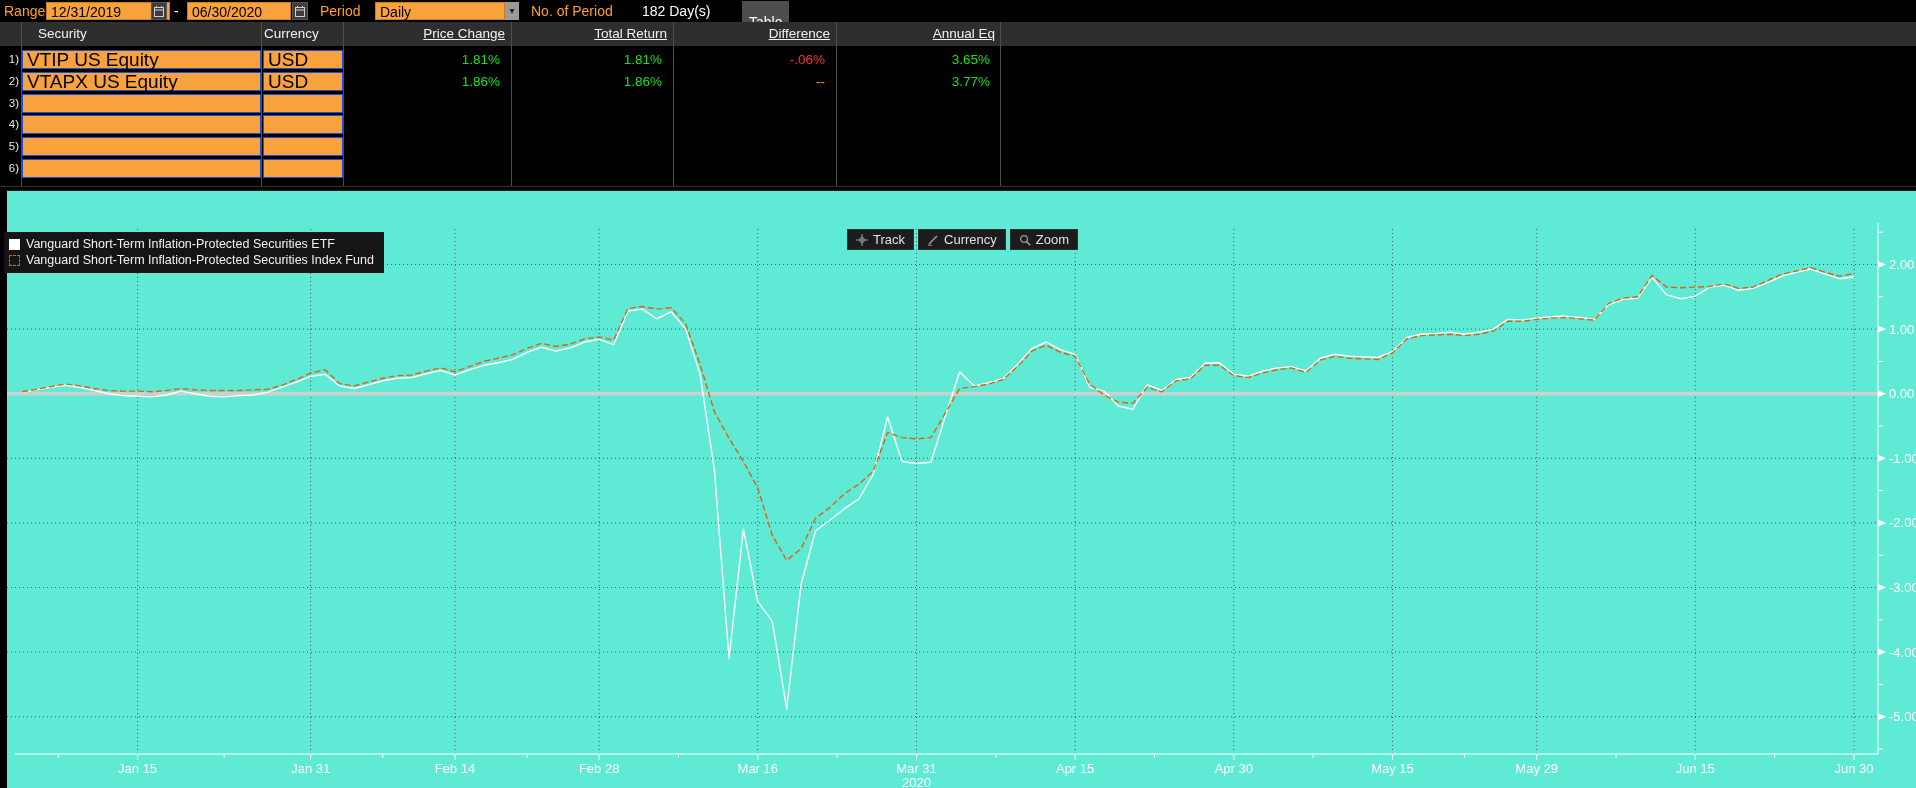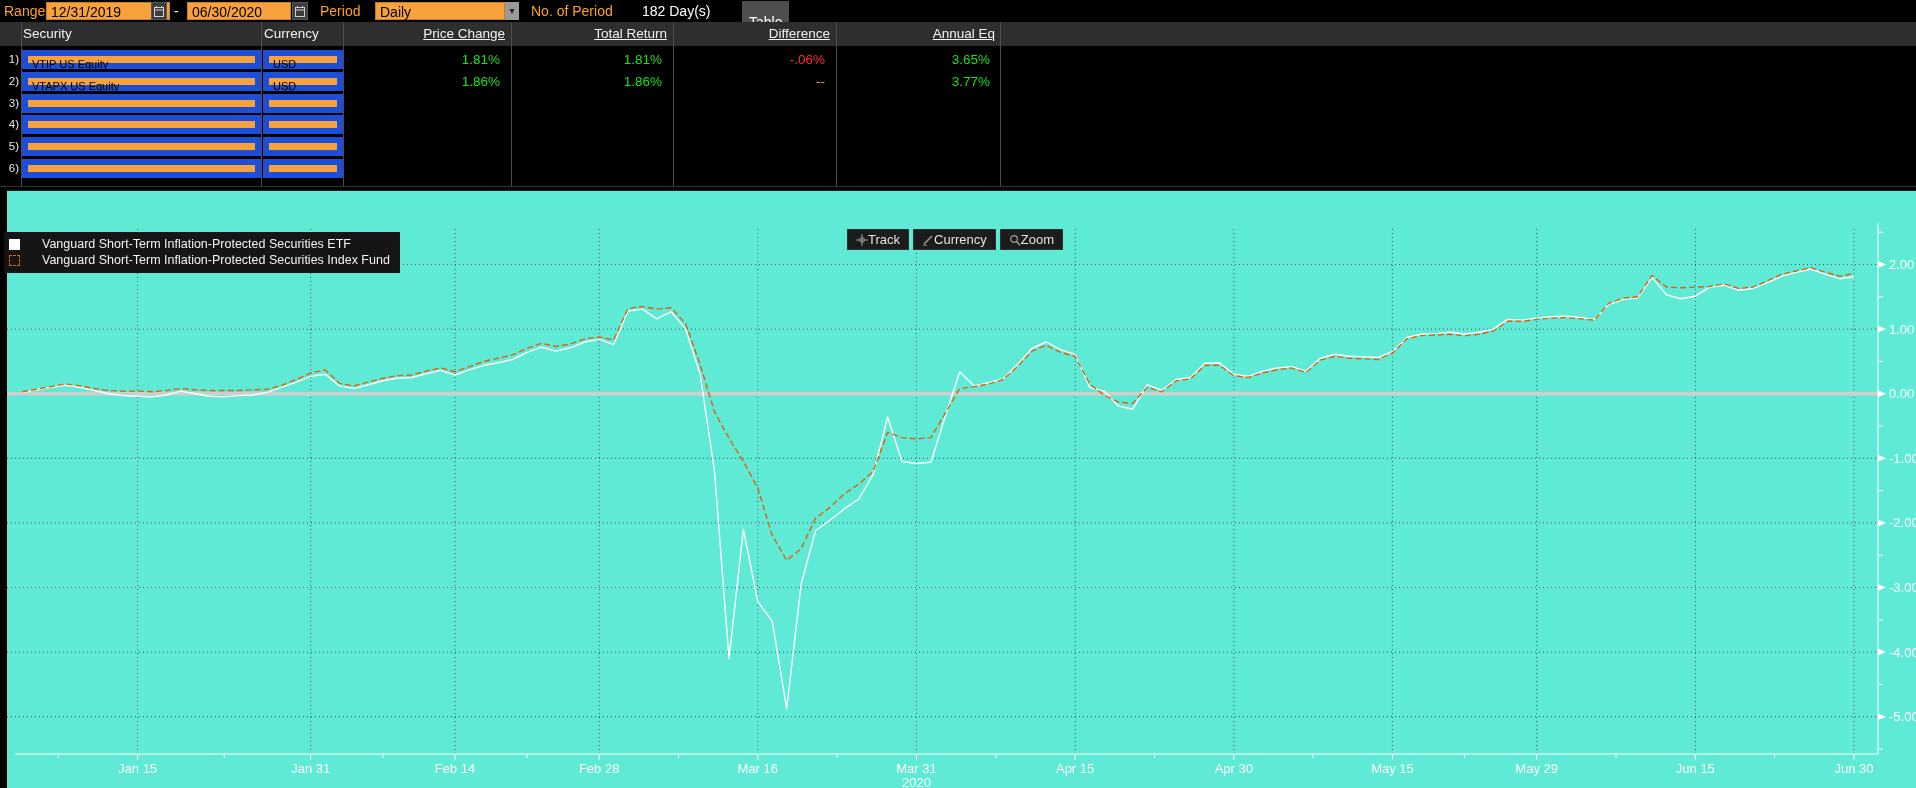--- a/index.html
+++ b/index.html
@@ -18,36 +18,36 @@
             text-align:center;cursor:pointer;}
   .grey-btn{background:#4e4e4e;color:#fff;font-size:14px;line-height:19px;height:19px;top:1px;
             padding:12px 7px;cursor:pointer;}
   
   #tbl-header{left:0;top:22px;width:1916px;height:24px;background:#2e2e2e;}
   .th{color:#f2f2f2;font-size:13.5px;line-height:24px;}
   .th-r{text-align:right;text-decoration:underline;}
   .vline{width:1px;background:#4d4d4d;top:22px;height:164px;}
   .hline{left:0;top:186px;width:1916px;height:1px;background:#333;}
   .rownum{color:#e8e8e8;font-size:11.5px;width:19px;text-align:right;line-height:19px;}
-  .ocell{background:#f7a23c;border:6px solid #1d4ed8;box-sizing:border-box;height:19px;
-         color:#000;font-size:11px;line-height:17px;padding:0 4px;}
+  .ocell{background:#f7a23c;border:1px solid #1d4ed8;box-sizing:border-box;height:19px;
+         color:#000;font-size:19px;line-height:17px;padding:0 4px;}
   .val{font-size:13.5px;line-height:19px;text-align:right;}
   .green{color:#1be11b;} .red{color:#ff2e2e;} .amber{color:#f7a23c;}
   
   .rbtn{display:inline-block;width:46px;height:20px;margin-right:4px;background:#454545;
         border:1px dotted #787878;box-sizing:border-box;color:#fff;font-size:13px;
         line-height:18px;text-align:center;cursor:pointer;}
   
   #chart-controls{left:847px;top:229px;display:flex;gap:4px;}
-  .cbtn{display:flex;align-items:center;background:#1c1c1c;border:1px solid #303030;
+  .cbtn{display:flex;align-items:center;gap:5px;background:#1c1c1c;border:1px solid #303030;
         color:#e3e3e3;font-size:13px;height:19px;padding:0 8px;cursor:pointer;}
   .cbtn svg{display:block;}
   
   #legend{left:4px;top:232px;background:#151515;padding:3px 10px 4px 5px;}
-  .lg-row{display:flex;align-items:center;gap:22px;height:14px;margin:2px 0;}
+  .lg-row{display:flex;align-items:center;gap:6px;height:14px;margin:2px 0;}
   .lg-label{color:#f2f2f2;font-size:12.5px;white-space:nowrap;}
   .sw{width:11px;height:11px;box-sizing:border-box;}
   .sw-solid{background:#ffffff;}
   .sw-dashed{border:1px dashed #e0620d;}
   
   #chart-wrap{left:7px;top:190px;width:1916px;height:598px;background:#5eead4;border-top:1px solid #222;}
   #chart-svg{position:absolute;left:0;top:0;}
   #chart-svg text{fill:#fff;font-size:13px;font-family:"Liberation Sans",sans-serif;}
   .grid{stroke:#4f4f4f;stroke-width:1;stroke-dasharray:1 3;}
   .axis{stroke:#ffffff;stroke-width:1;}
@@ -78,21 +78,21 @@
   </div>
   <span class="abs tb-label" style="left:320px;">Period</span>
   <div class="abs orange-box" style="left:375px;width:130px;">Daily</div>
   <div class="abs dd-arrow" style="left:505px;">▾</div>
   <span class="abs tb-label" style="left:531px;">No. of Period</span>
   <span class="abs tb-value" style="left:642px;">182 Day(s)</span>
   <div class="abs grey-btn" style="left:742px;">Table</div>
 </div>
 
 <div id="tbl-header" class="abs">
-  <span class="abs th" style="left:23px;">Security</span>
+  <span class="abs th" style="left:23px;padding-left:15px;">Security</span>
   <span class="abs th" style="left:264px;">Currency</span>
   <span class="abs th th-r" style="left:343px;width:162px;">Price Change</span>
   <span class="abs th th-r" style="left:511px;width:156px;">Total Return</span>
   <span class="abs th th-r" style="left:673px;width:157px;">Difference</span>
   <span class="abs th th-r" style="left:836px;width:159px;">Annual Eq</span>
 </div>
 
 <div class="abs vline" style="left:21px;"></div>
 <div class="abs vline" style="left:261px;"></div>
 <div class="abs vline" style="left:343px;"></div>

